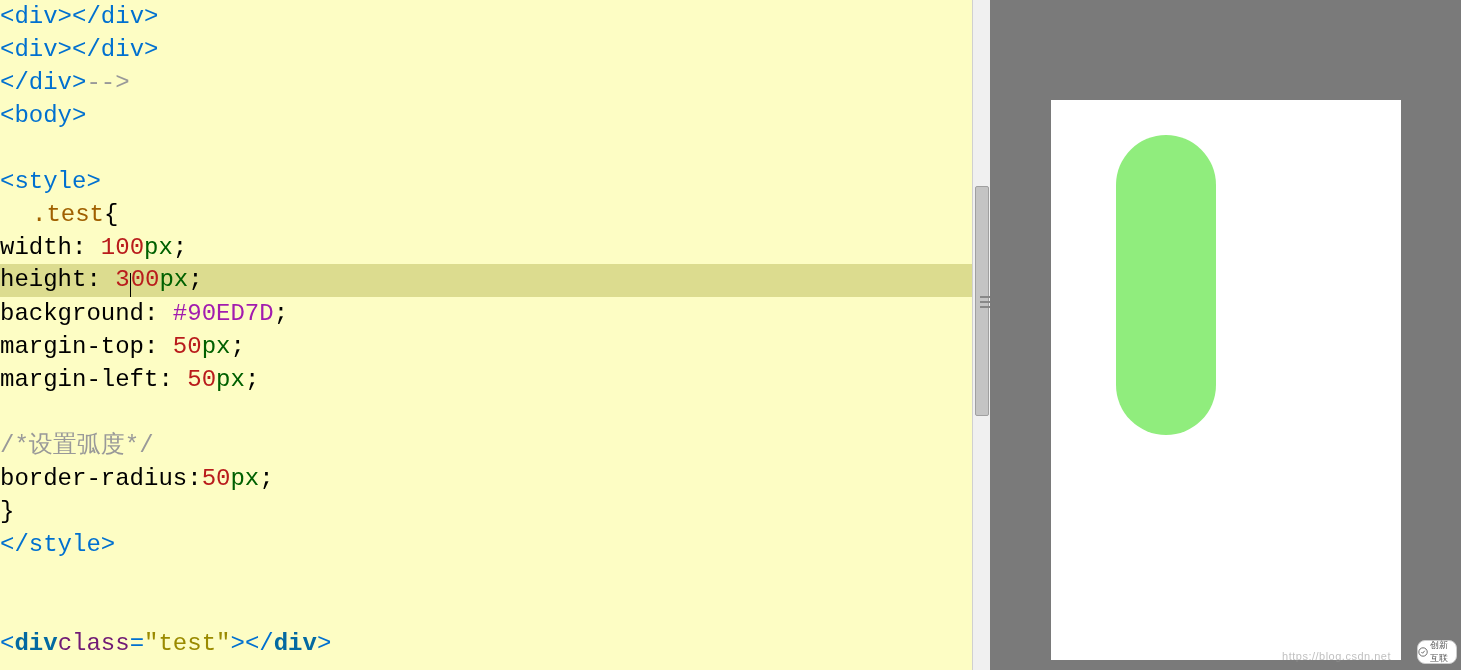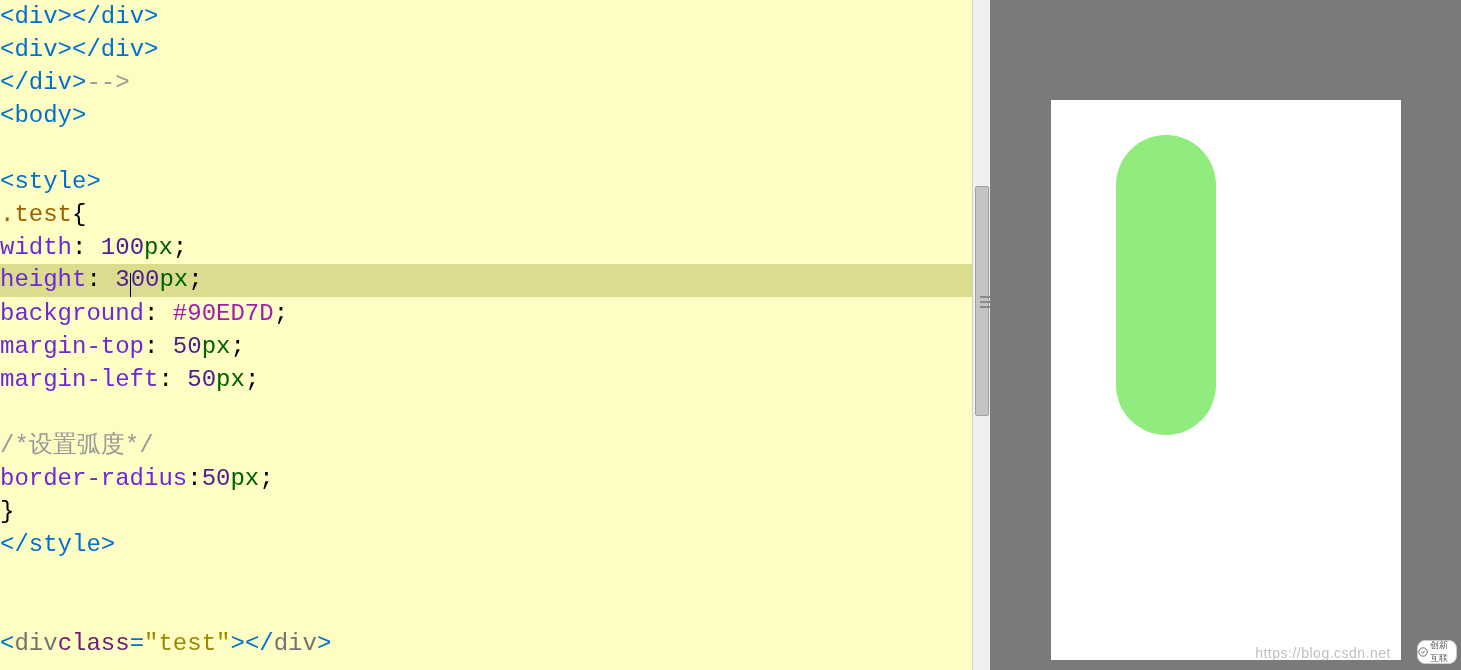--- a/index.html
+++ b/index.html
@@ -19,26 +19,26 @@
   position: relative;
   overflow: hidden;
 }
 .code-container {
   padding: 0;
   white-space: pre;
 }
 .line { height: 33px; display: flex; align-items: center; }
 .highlighted-line { background: #dcdc8f; align-items: flex-end; }
 .tag-bracket { color: #0070d0; }
-.tag-name { color: #737373; }
+.tag-name { color: #0369a1; font-weight: bold; }
 .attr-name { color: #701a75; }
 .attr-value { color: #9a8a00; }
-.selector { color: #a06000; }
-.prop-name { color: #6d28d9; }
-.prop-value-num { color: #4c1d95; }
+.selector { color: #a06000; padding-left: 32px; }
+.prop-name { color: #000000; }
+.prop-value-num { color: #b91c1c; }
 .prop-value-unit { color: #006000; }
 .hex-color { color: #a21caf; }
 .comment { color: #999; }
 .scrollbar-vert {
   position: absolute;
   right: 0;
   top: 0;
   width: 18px;
   height: 670px;
   background: #f0f0f0;
@@ -77,21 +77,21 @@
 }
 .preview-shape {
   position: absolute;
 }
 
 .watermark {
   position: absolute;
   bottom: 6px;
   right: 70px;
   font-family: sans-serif;
-  font-size: 14px;
+  font-size: 11px;
   color: rgba(150,150,150,0.6);
   letter-spacing: 0.5px;
 }
 .logo-badge {
   position: absolute;
   bottom: 6px;
   right: 4px;
   width: 40px;
   height: 24px;
   background: #fff;

